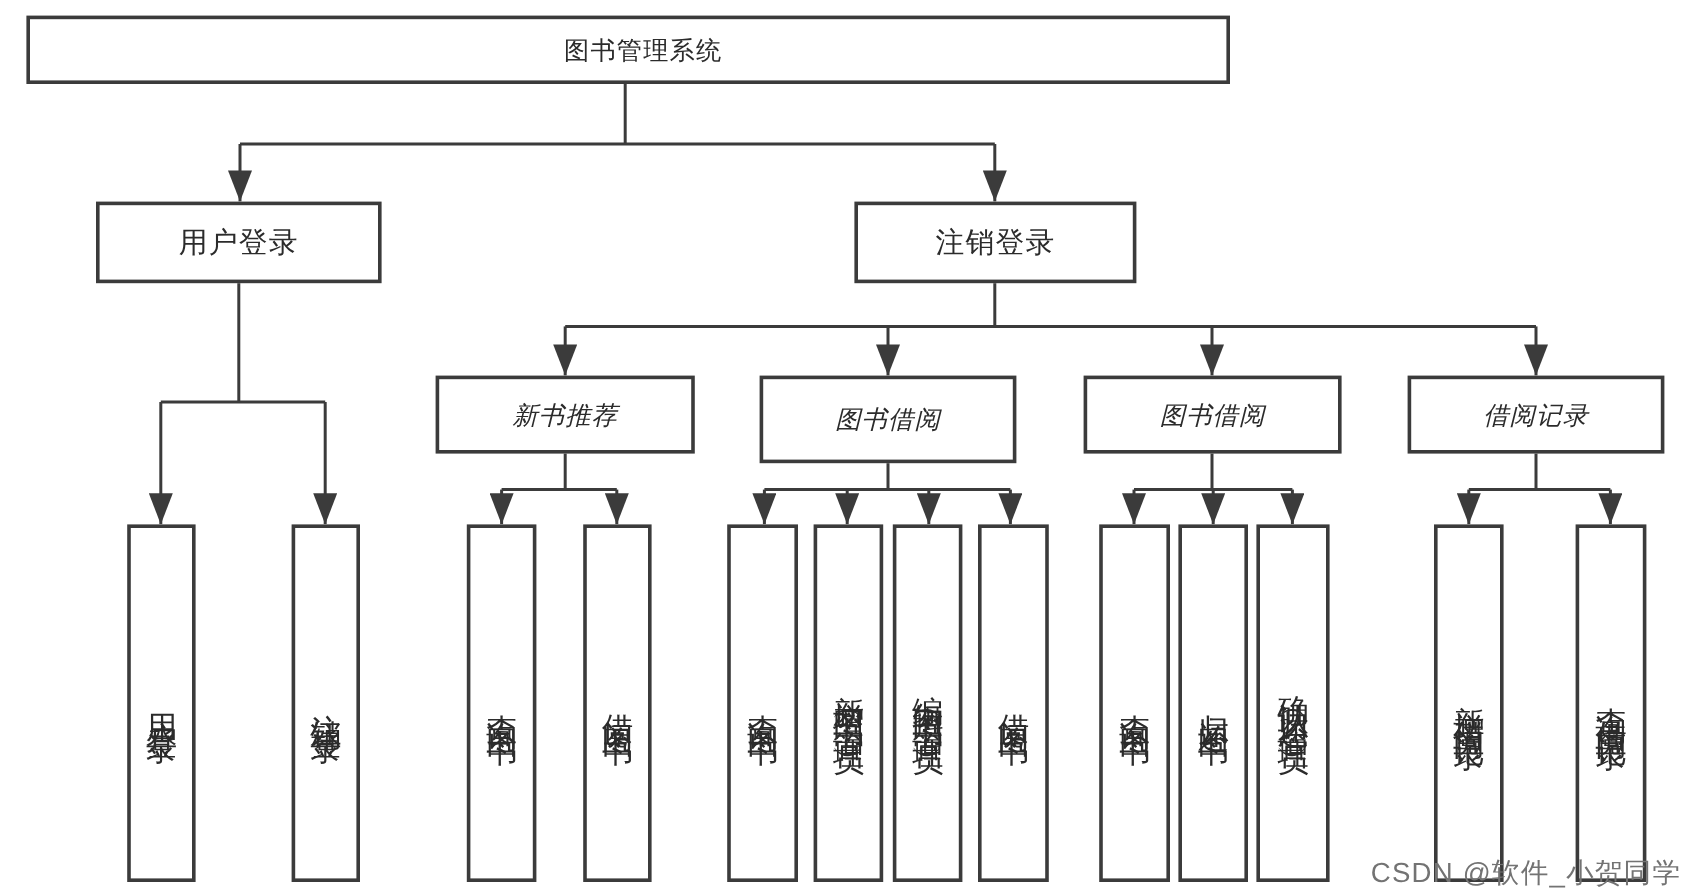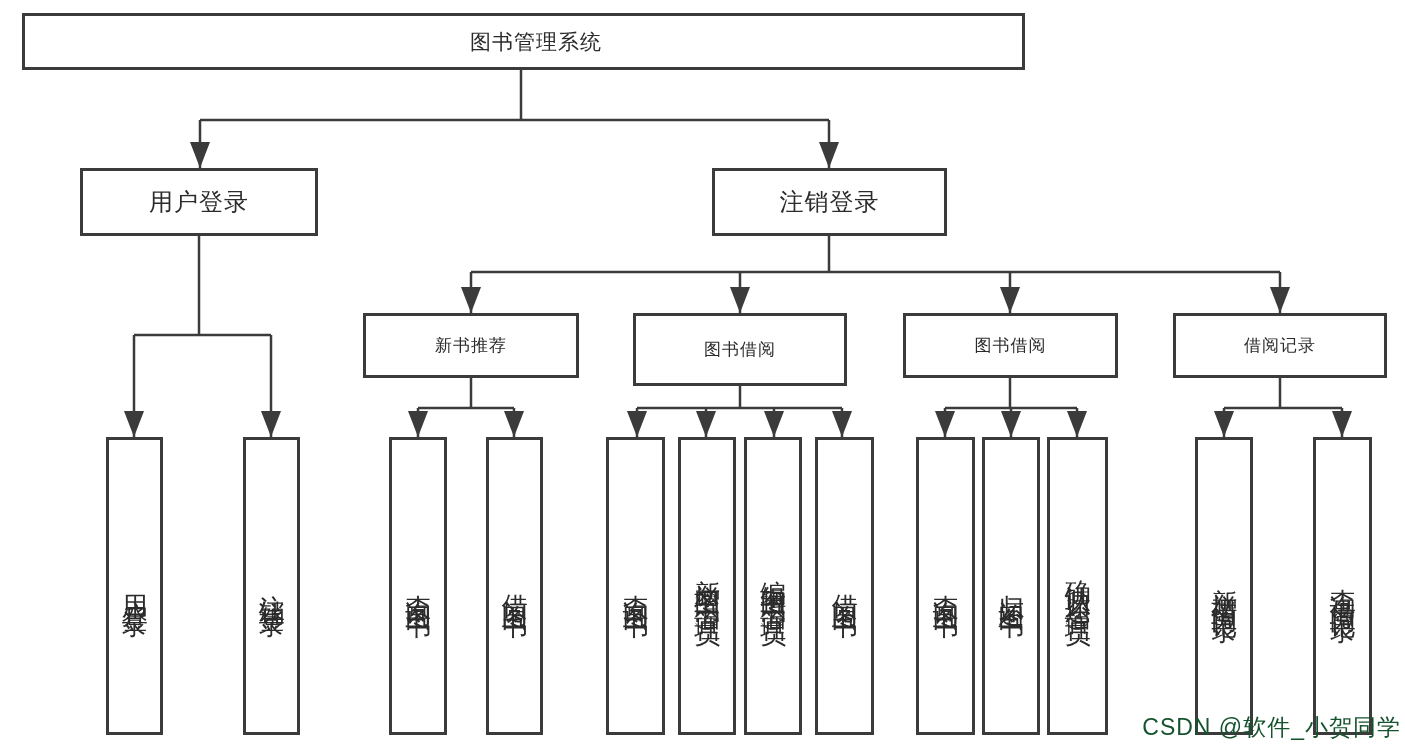--- a/index.html
+++ b/index.html
@@ -23,36 +23,36 @@
     border: 3px solid #3b3b3b;
     background: #ffffff;
     color: #2b2b2b;
     display: flex;
     align-items: center;
     justify-content: center;
     z-index: 2;
   }
   .lvl-top  { font-size: 21px; letter-spacing: 1px; padding-left: 25px; }
   .lvl-2    { font-size: 24px; letter-spacing: 1px; }
-  .lvl-3    { font-size: 17px; letter-spacing: 1px; }
+  .lvl-3    { font-size: 21px; letter-spacing: 1px; font-style: italic; }
   .leaf     { font-size: 26px; }
   .leaf .vtext {
     writing-mode: vertical-rl;
     text-orientation: mixed;
     letter-spacing: 6px;
     line-height: 1.05;
     white-space: nowrap;
   }
   #watermark {
     position: absolute;
     right: 4px;
     bottom: 4px;
     z-index: 3;
     font-size: 23px;
-    color: #14532d;
+    color: #737373;
     letter-spacing: 1px;
     white-space: nowrap;
   }
 </style>
 </head>
 <body>
 
 <div id="stage">
 
   <svg id="connectors" viewBox="0 0 1405 747" xmlns="http://www.w3.org/2000/svg">

